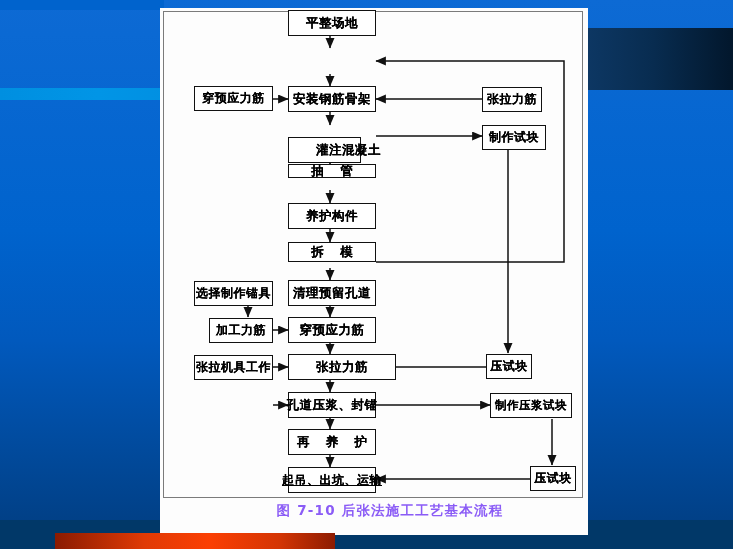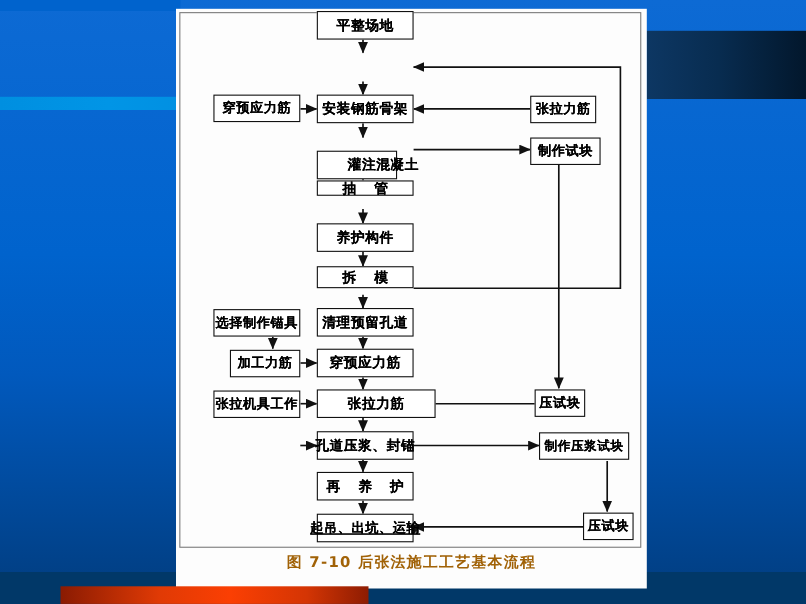--- a/index.html
+++ b/index.html
@@ -44,22 +44,22 @@
     color:#000;font-weight:bold;
     font-family:"DejaVu Sans","Liberation Sans",sans-serif;
     display:flex;align-items:center;justify-content:center;
     white-space:nowrap;letter-spacing:0.5px;
     text-shadow:0 0 0.4px #000;
   }
   .node.main{font-size:12.5px;}
   .node.side{font-size:12px;}
   .node.sp{letter-spacing:6px;text-indent:6px;}
   #caption{
-    position:absolute;left:0;top:494px;width:428px;
-    text-align:center;font-size:13.5px;font-weight:bold;color:#a16207;
+    position:absolute;left:16px;top:494px;width:428px;
+    text-align:center;font-size:13.5px;font-weight:bold;color:#8b5cf6;
     letter-spacing:1.2px;
   }
   svg#wires{position:absolute;left:0;top:0;width:428px;height:527px;
     pointer-events:none;}
 </style>
 </head>
 <body>
 
 <div id="slide">
 

